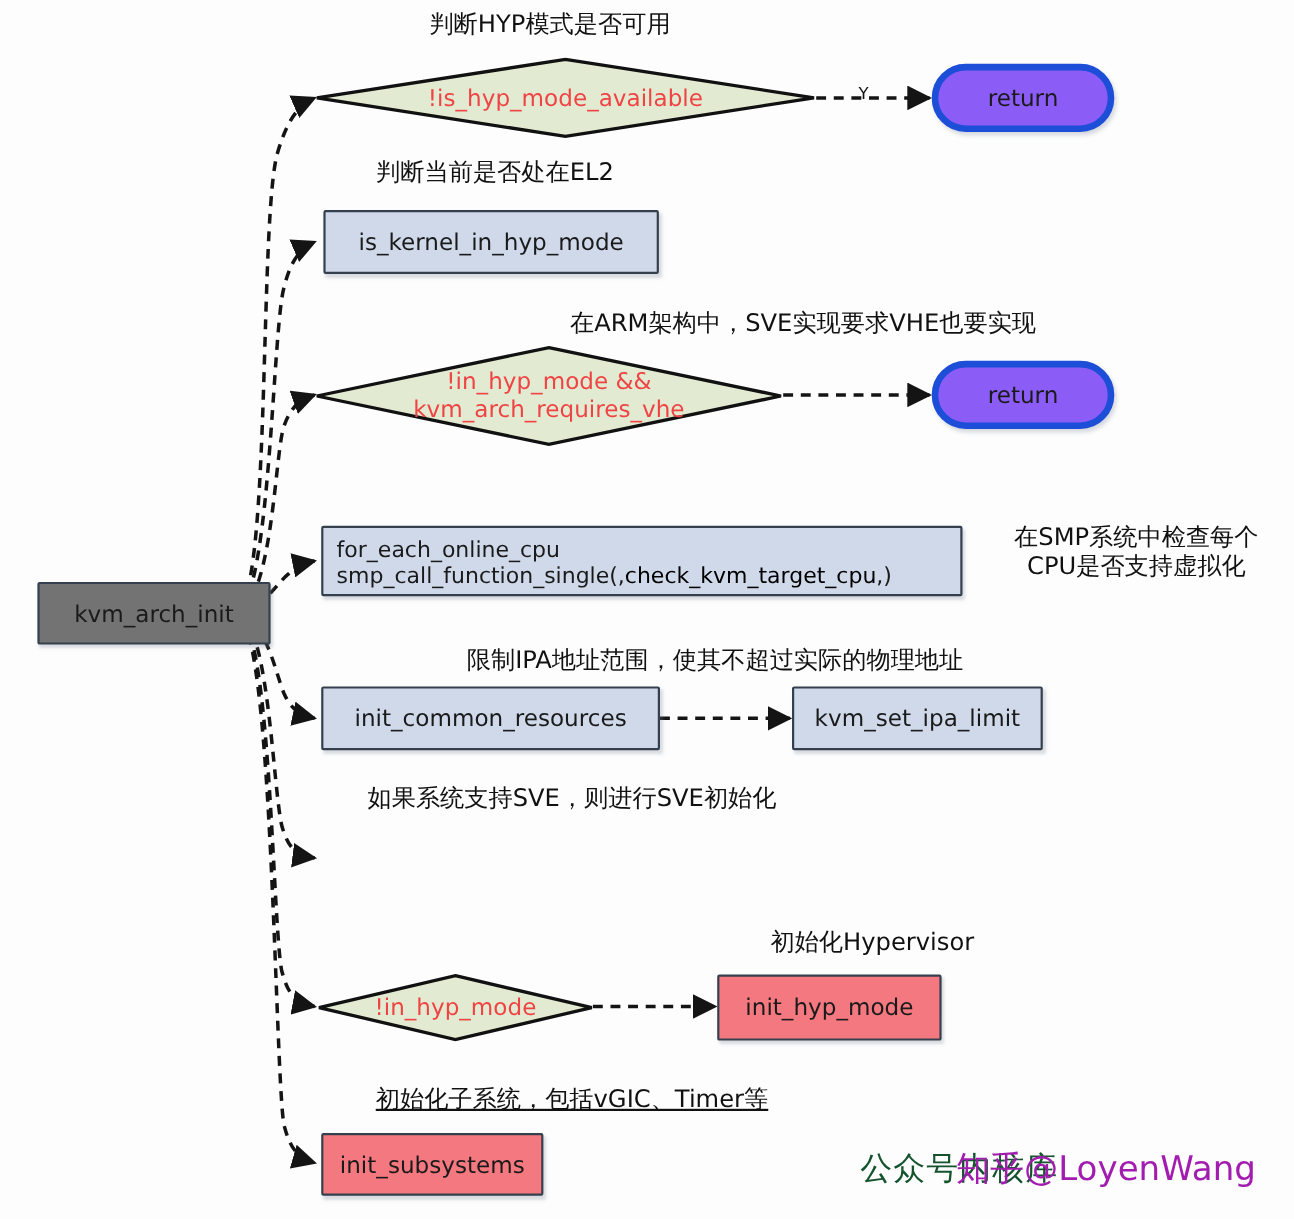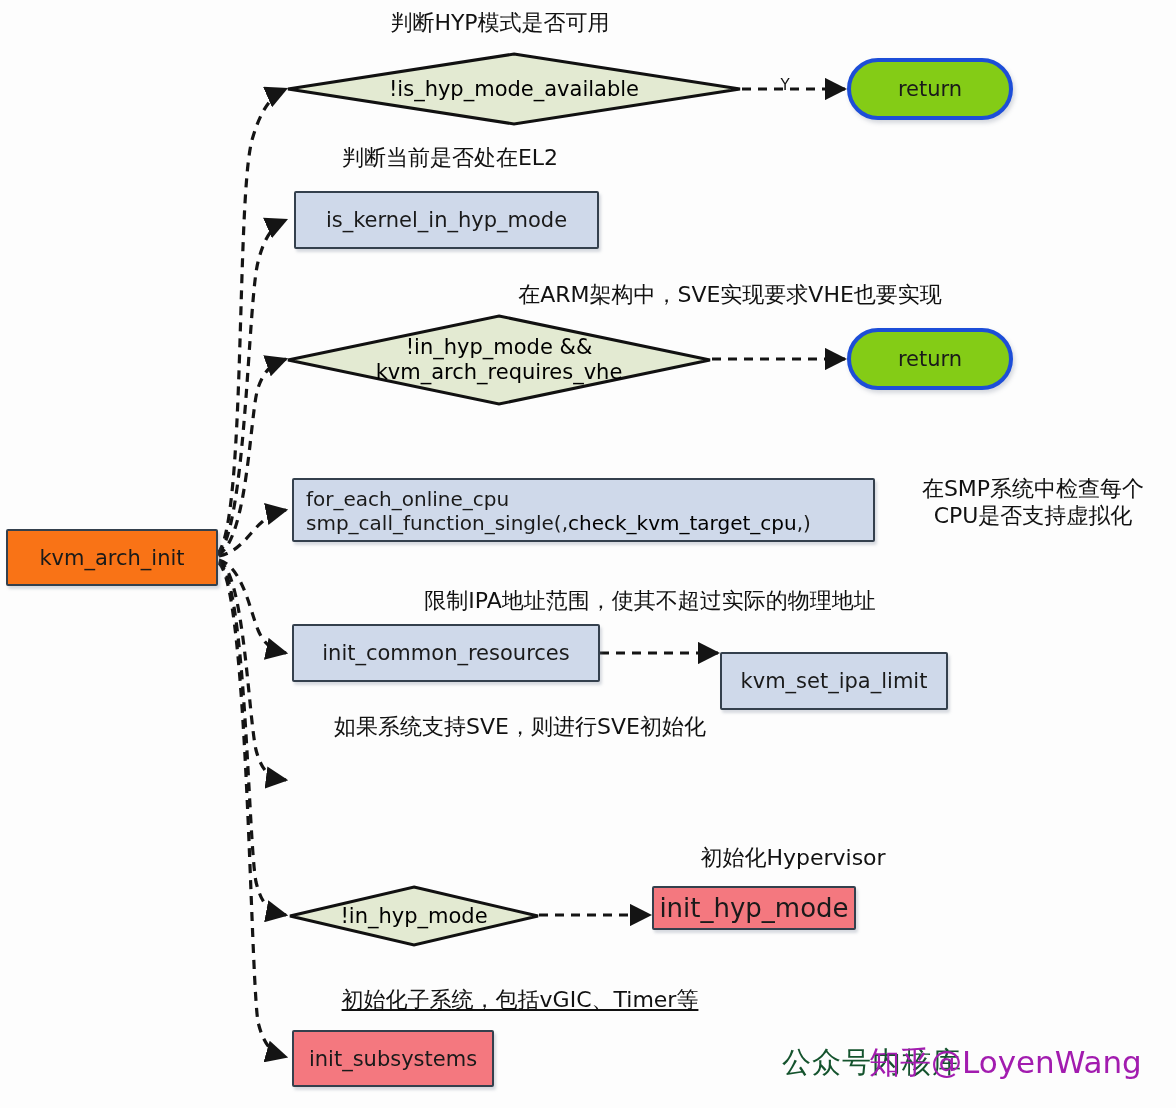--- a/index.html
+++ b/index.html
@@ -36,26 +36,26 @@
     color: #1a1a1a;
     font-family: "DejaVu Sans", "Liberation Sans", sans-serif;
   }
   
   .rect {
     border: 2px solid #34404d;
     border-radius: 2px;
     box-shadow: 2px 3px 3px rgba(120,130,150,0.28);
   }
   .rect.blue   { background: #cfd9ea; }
-  .rect.peach  { background: #f97316; }
+  .rect.peach  { background: #737373; margin-left: 28px; }
   .rect.red    { background: #f4787f; }
   
   .stadium {
-    background: #84cc16;
-    border: 4px solid #1d4ed8;
+    background: #8b5cf6;
+    border: 6px solid #1d4ed8;
     border-radius: 36px;
     box-shadow: 2px 3px 4px rgba(120,130,150,0.30);
   }
   
   .diamond-wrap {
     position: absolute;
   }
   .diamond-wrap svg {
     position: absolute;
     left: 0;
@@ -66,21 +66,21 @@
     left: 0;
     top: 0;
     width: 100%;
     height: 100%;
     display: flex;
     flex-direction: column;
     align-items: center;
     justify-content: center;
     text-align: center;
     line-height: 1.18;
-    color: #000000;
+    color: #ef4444;
     pointer-events: none;
   }
   
   .note {
     position: absolute;
     color: #111111;
     text-align: center;
     line-height: 1.22;
     white-space: pre-line;
     font-family: "DejaVu Sans", "Liberation Sans", sans-serif;
@@ -181,39 +181,39 @@
     <span class="codeline l">for_each_online_cpu</span>
     <span class="codeline l"><span>smp_call_function_single(,</span><span class="hl-red">check_kvm_target_cpu</span><span>,)</span></span>
   </div>
 
   <div class="note" style="left:370px; top:588px; width:560px; font-size:22px;">限制IPA地址范围，使其不超过实际的物理地址</div>
 
   <div class="node rect blue" style="left:292px; top:624px; width:308px; height:58px; font-size:21px;">
     <span>init_common_resources</span>
   </div>
 
-  <div class="node rect blue" style="left:720px; top:624px; width:228px; height:58px; font-size:21px;margin-top:28px;">
+  <div class="node rect blue" style="left:720px; top:624px; width:228px; height:58px; font-size:21px;">
     <span>kvm_set_ipa_limit</span>
   </div>
 
   <div class="note" style="left:300px; top:714px; width:440px; font-size:22px;">如果系统支持SVE，则进行SVE初始化</div>
 
 
   <div class="note" style="left:650px; top:845px; width:286px; font-size:22px;">初始化Hypervisor</div>
 
   <div class="diamond-wrap" style="left:288px; top:885px; width:252px; height:62px;">
     <svg width="252" height="62" viewBox="0 0 252 62" xmlns="http://www.w3.org/2000/svg">
       <polygon points="126,2 250,31 126,60 2,31" fill="#e3ead2" stroke="#111111" stroke-width="3"></polygon>
     </svg>
     <div class="diamond-label" style="font-size:21px;">
       <span>!in_hyp_mode</span>
     </div>
   </div>
 
-  <div class="node rect red" style="left:652px; top:886px; width:204px; height:44px; font-size:26px;">
+  <div class="node rect red" style="left:652px; top:886px; width:204px; height:60px; font-size:21px;">
     <span>init_hyp_mode</span>
   </div>
 
   <div class="note" style="left:300px; top:987px; width:440px; font-size:22px;text-decoration:underline;">初始化子系统，包括vGIC、Timer等</div>
 
   <div class="node rect red" style="left:292px; top:1030px; width:202px; height:57px; font-size:21px;">
     <span>init_subsystems</span>
   </div>
 
   <div class="wm wm-a" style="left:782px; top:1043px;">公众号内核库</div>

